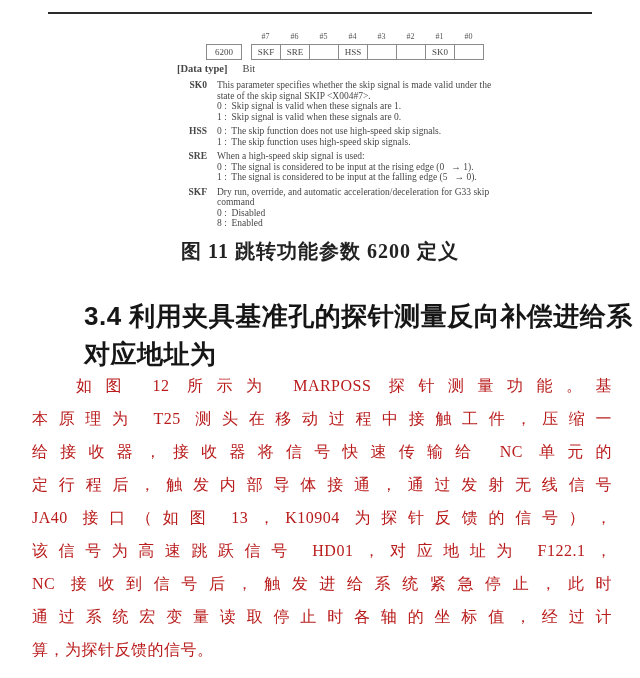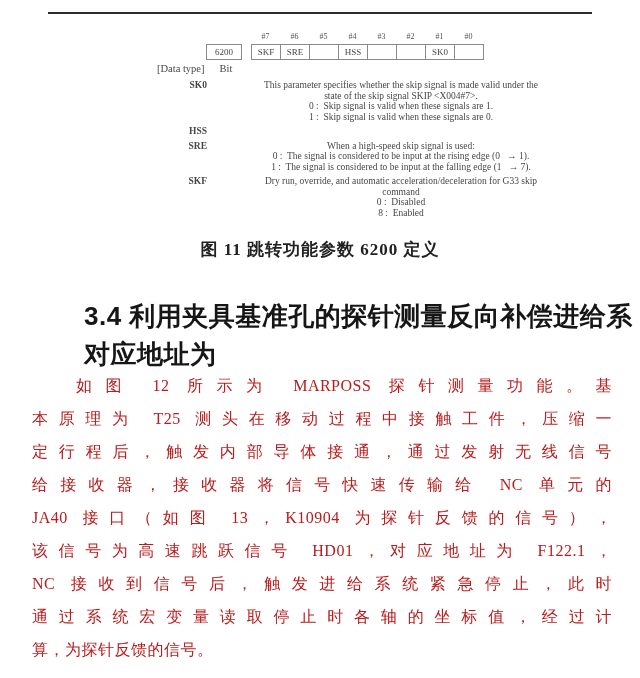--- a/index.html
+++ b/index.html
@@ -41,39 +41,39 @@
     border: 1px solid #8a8a8a;
     margin-left: -1px;
     font-size: 9px; line-height: 14px; text-align: center;
   }
   .pt-cell.first { margin-left: 0; }
 
   .data-type-line {
     position: absolute; left: 157px; top: 63px;
     font-size: 10.5px;
   }
-  .data-type-line .dt-label { font-weight: normal; }
+  .data-type-line .dt-label { font-weight: bold; margin-left: 20px; }
   .data-type-line .dt-value { margin-left: 15px; }
 
   .entries {
     position: absolute; left: 155px; top: 80px; width: 430px;
     font-size: 9.5px; line-height: 10.5px;
   }
   .entry { display: flex; margin-bottom: 4px; }
   .entry-key {
     width: 62px; text-align: right; font-weight: bold;
     padding-right: 10px; box-sizing: border-box; flex: none;
   }
-  .entry-lines { flex: 1; text-align: center; }
+  .entry-lines { flex: 1; }
   .entry-lines div { white-space: pre; }
 
   .figure-caption {
     position: absolute; left: 0; top: 238px; width: 640px;
     text-align: center;
-    font-size: 17px; font-weight: bold; color: #222;
+    font-size: 20px; font-weight: bold; color: #222;
     letter-spacing: 1px;
   }
 
   
   .section-heading {
     position: absolute; left: 55px; top: 297px; width: 560px;
     font-family: "Liberation Sans", sans-serif;
     font-size: 26px; font-weight: bold; color: #161616;
     line-height: 38px;
     letter-spacing: 0.5px;
@@ -138,28 +138,32 @@
         <div class="entry-lines">
           <div>This parameter specifies whether the skip signal is made valid under the</div>
           <div>state of the skip signal SKIP &lt;X004#7&gt;.</div>
           <div>0 :  Skip signal is valid when these signals are 1.</div>
           <div>1 :  Skip signal is valid when these signals are 0.</div>
         </div>
       </div>
 
       <div class="entry">
         <div class="entry-key">HSS</div>
+        <div class="entry-lines">
+          <div>0 :  The skip function does not use high-speed skip signals.</div>
+          <div>1 :  The skip function uses high-speed skip signals.</div>
+        </div>
       </div>
 
       <div class="entry">
         <div class="entry-key">SRE</div>
         <div class="entry-lines">
           <div>When a high-speed skip signal is used:</div>
           <div>0 :  The signal is considered to be input at the rising edge (0   → 1).</div>
-          <div>1 :  The signal is considered to be input at the falling edge (1   → 7).</div>
+          <div>1 :  The signal is considered to be input at the falling edge (5   → 0).</div>
         </div>
       </div>
 
       <div class="entry">
         <div class="entry-key">SKF</div>
         <div class="entry-lines">
           <div>Dry run, override, and automatic acceleration/deceleration for G33 skip</div>
           <div>command</div>
           <div>0 :  Disabled</div>
           <div>8 :  Enabled</div>
@@ -173,22 +177,22 @@
   </div>
 
   <div class="section-heading">
     <div>3.4 利用夹具基准孔的探针测量反向补偿进给系</div>
     <div>对应地址为</div>
   </div>
 
   <div class="paragraph">
     <div class="p-line indent">如图 12 所示为 MARPOSS 探针测量功能。基</div>
     <div class="p-line">本原理为 T25 测头在移动过程中接触工件，压缩一</div>
+    <div class="p-line">给接收器，接收器将信号快速传输给 NC 单元的</div>
     <div class="p-line">定行程后，触发内部导体接通，通过发射无线信号</div>
-    <div class="p-line">给接收器，接收器将信号快速传输给 NC 单元的</div>
     <div class="p-line">JA40 接口（如图 13，K10904 为探针反馈的信号），</div>
     <div class="p-line">该信号为高速跳跃信号 HD01，对应地址为 F122.1，</div>
     <div class="p-line">NC 接收到信号后，触发进给系统紧急停止，此时</div>
     <div class="p-line">通过系统宏变量读取停止时各轴的坐标值，经过计</div>
     <div class="p-line last">算，为探针反馈的信号。</div>
   </div>
 
 </div>
 
 </body></html>

